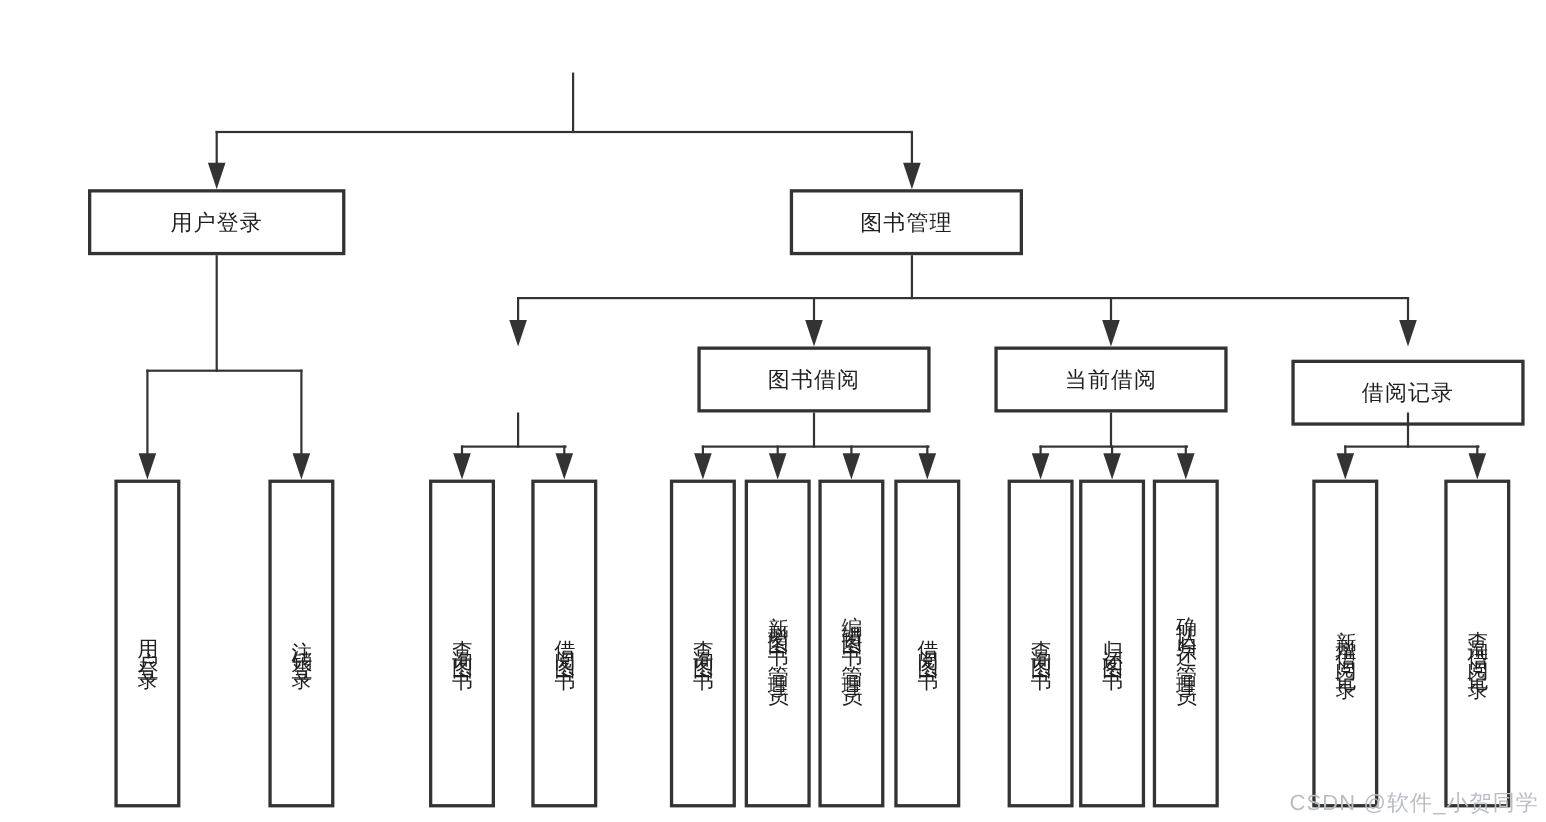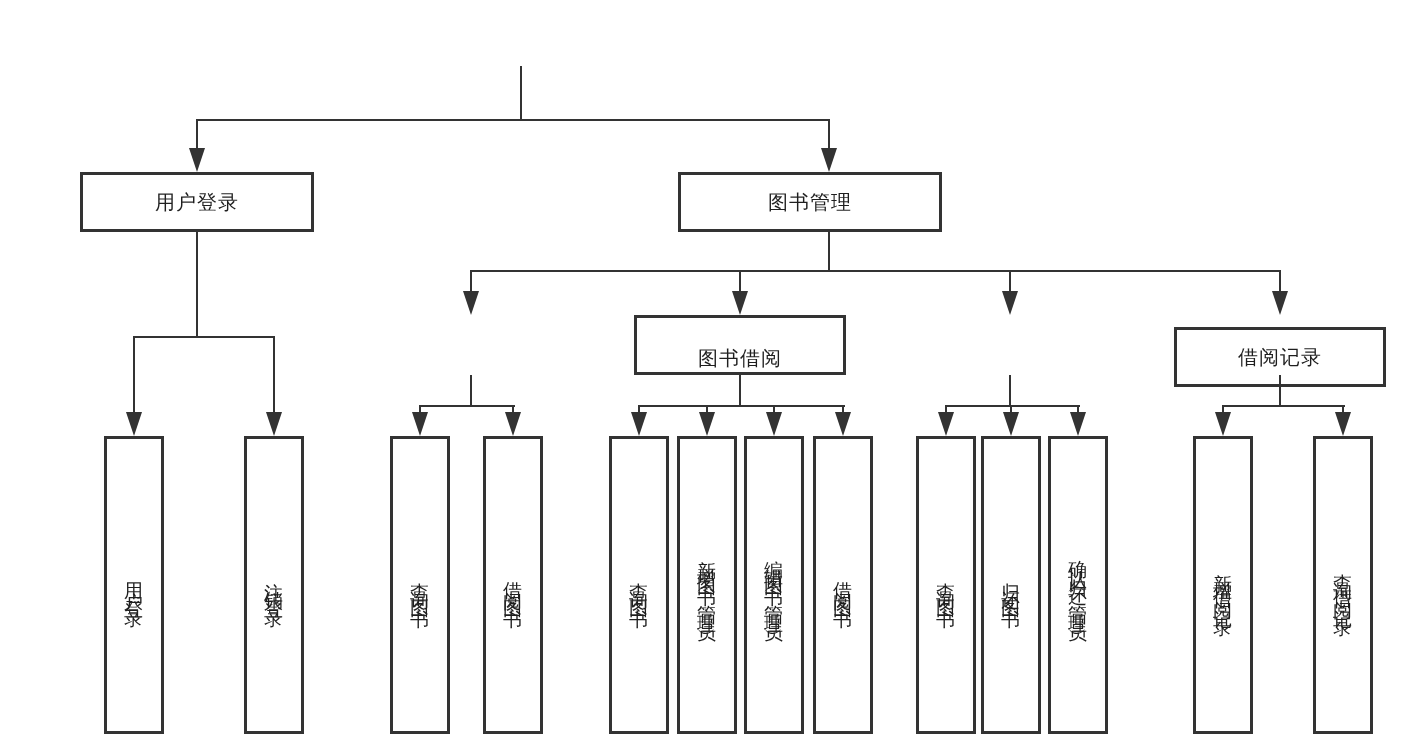--- a/index.html
+++ b/index.html
@@ -81,21 +81,21 @@
   <div class="line" style="left:520px; top:66px; width:2px; height:54px;"></div>
   <div class="line" style="left:196px; top:119px; width:634px; height:2px;"></div>
   <div class="line" style="left:196px; top:119px; width:2px; height:31px;"></div>
   <div class="arrow" style="left:189px; top:148px;"></div>
   <div class="line" style="left:828px; top:119px; width:2px; height:31px;"></div>
   <div class="arrow" style="left:821px; top:148px;"></div>
 
   <div class="hbox" style="left:80px; top:172px; width:234px; height:60px;">
     <span>用户登录</span>
   </div>
-  <div class="hbox" style="left:678px; top:172px; width:264px; height:60px;">
+  <div class="hbox" style="left:718px; top:172px; width:212px; height:60px;">
     <span>图书管理</span>
   </div>
 
   <div class="line" style="left:196px; top:232px; width:2px; height:106px;"></div>
   <div class="line" style="left:133px; top:336px; width:142px; height:2px;"></div>
   <div class="line" style="left:133px; top:336px; width:2px; height:78px;"></div>
   <div class="arrow" style="left:126px; top:412px;"></div>
   <div class="line" style="left:273px; top:336px; width:2px; height:78px;"></div>
   <div class="arrow" style="left:266px; top:412px;"></div>
 
@@ -103,22 +103,25 @@
   <div class="line" style="left:470px; top:270px; width:811px; height:2px;"></div>
   <div class="line" style="left:470px; top:270px; width:2px; height:23px;"></div>
   <div class="arrow" style="left:463px; top:291px;"></div>
   <div class="line" style="left:739px; top:270px; width:2px; height:23px;"></div>
   <div class="arrow" style="left:732px; top:291px;"></div>
   <div class="line" style="left:1009px; top:270px; width:2px; height:23px;"></div>
   <div class="arrow" style="left:1002px; top:291px;"></div>
   <div class="line" style="left:1279px; top:270px; width:2px; height:23px;"></div>
   <div class="arrow" style="left:1272px; top:291px;"></div>
 
-  <div class="hbox" style="left:634px; top:315px; width:212px; height:60px;align-items:flex-end;">
+  <div class="hbox" style="left:634px; top:315px; width:212px; height:60px;">
     <span>图书借阅</span>
+  </div>
+  <div class="hbox" style="left:904px; top:315px; width:212px; height:60px;">
+    <span>当前借阅</span>
   </div>
   <div class="hbox" style="left:1174px; top:327px; width:212px; height:60px;font-family:Liberation Mono, monospace;">
     <span>借阅记录</span>
   </div>
 
   <div class="line" style="left:470px; top:375px; width:2px; height:32px;"></div>
   <div class="line" style="left:419px; top:405px; width:96px; height:2px;"></div>
   <div class="line" style="left:419px; top:405px; width:2px; height:10px;"></div>
   <div class="arrow" style="left:412px; top:412px;"></div>
   <div class="line" style="left:512px; top:405px; width:2px; height:10px;"></div>
@@ -188,14 +191,15 @@
     <span class="vtext">确认归还（管理员）</span>
   </div>
 
   <div class="vbox" style="left:1193px;">
     <span class="vtext">新增借阅记录</span>
   </div>
   <div class="vbox" style="left:1313px;">
     <span class="vtext">查询借阅记录</span>
   </div>
 
+  <div class="watermark">CSDN @软件_小贺同学</div>
 
 </div>
 
 </body></html>

